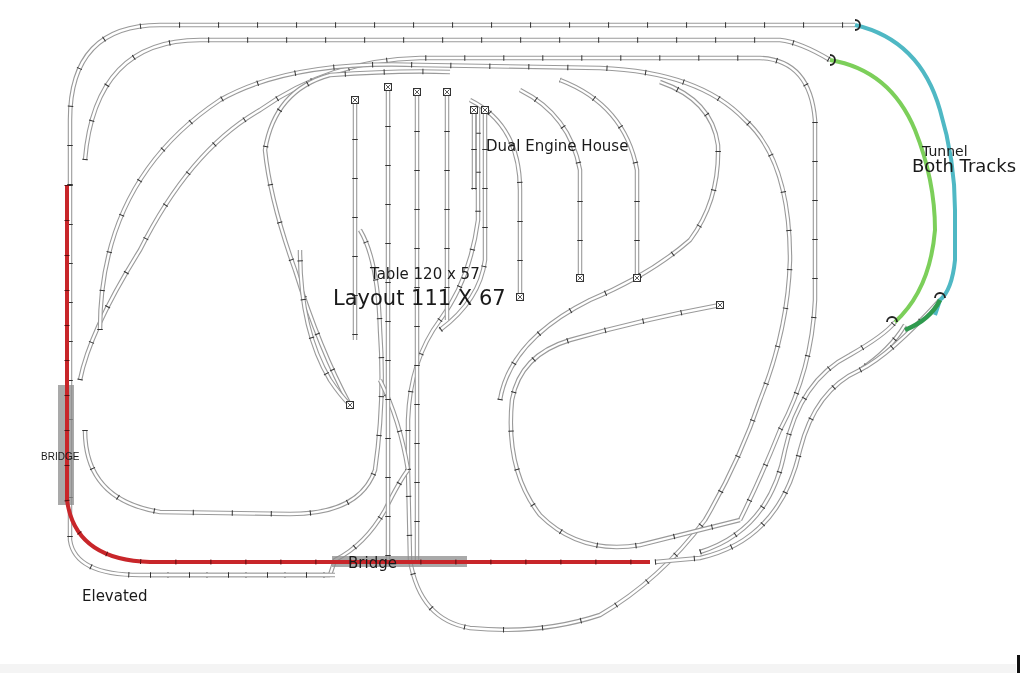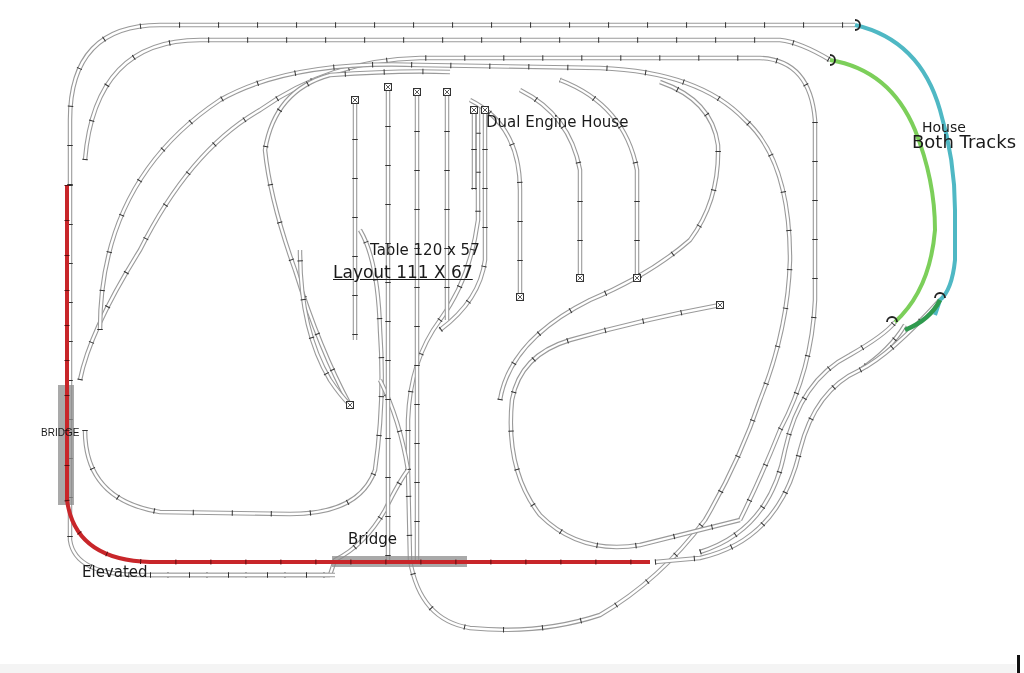--- a/index.html
+++ b/index.html
@@ -1,20 +1,20 @@
 <!DOCTYPE html>
 <html><head>
 <meta charset="utf-8">
 <style>
   html, body { margin:0; padding:0; background:#ffffff; }
   body { width:1024px; height:673px; overflow:hidden; position:relative; font-family:"DejaVu Sans", sans-serif; }
   #plan { position:absolute; left:0; top:0; width:1024px; height:673px; }
-  .label { position:absolute; color:#1a1a1a; white-space:nowrap; line-height:1; }
+  .label { position:absolute; color:#1a1a1a; white-space:nowrap; line-height:1;margin-top:24px; }
   .lbl-table { left:370px; top:243px; font-size:15px; }
-  .lbl-layout { left:333px; top:264px; font-size:17px;text-decoration:underline; }
+  .lbl-layout { left:333px; top:264px; font-size:21px; }
   .lbl-engine { left:486px; top:115px; font-size:15px; }
   .lbl-tunnel1 { left:922px; top:120px; font-size:14px; }
   .lbl-tunnel2 { left:912px; top:133px; font-size:18px; }
   .lbl-bridge-v { left:41px; top:428px; font-size:10px; font-family:"Liberation Sans", sans-serif; }
   .lbl-bridge-h { left:348px; top:532px; font-size:15px; }
   .lbl-elevated { left:82px; top:565px; font-size:15px; }
   .edge-mark { position:absolute; left:1017px; top:655px; width:3px; height:18px; background:#111; }
   .bottom-strip { position:absolute; left:0; top:664px; width:1016px; height:9px; background:#f4f4f4; }
 </style>
 </head>
@@ -142,20 +142,20 @@
       <path d="M855 20 A5 5 0 0 1 855 30" fill="none" stroke="#222222" stroke-width="1.8"></path>
       <path d="M830 55 A5 5 0 0 1 830 65" fill="none" stroke="#222222" stroke-width="1.8"></path>
       <path d="M935 298 A5 5 0 0 1 945 298" fill="none" stroke="#222222" stroke-width="1.8"></path>
       <path d="M887 322 A5 5 0 0 1 897 322" fill="none" stroke="#222222" stroke-width="1.8"></path>
     </g>
 </svg>
 
 <div class="label lbl-table">Table 120 x 57</div>
 <div class="label lbl-layout">Layout 111 X 67</div>
 <div class="label lbl-engine">Dual Engine House</div>
-<div class="label lbl-tunnel1">House</div>
+<div class="label lbl-tunnel1">Tunnel</div>
 <div class="label lbl-tunnel2">Both Tracks</div>
 <div class="label lbl-bridge-v">BRIDGE</div>
 <div class="label lbl-bridge-h">Bridge</div>
 <div class="label lbl-elevated">Elevated</div>
 
 <div class="bottom-strip"></div>
 <div class="edge-mark"></div>
 
 </body></html>

